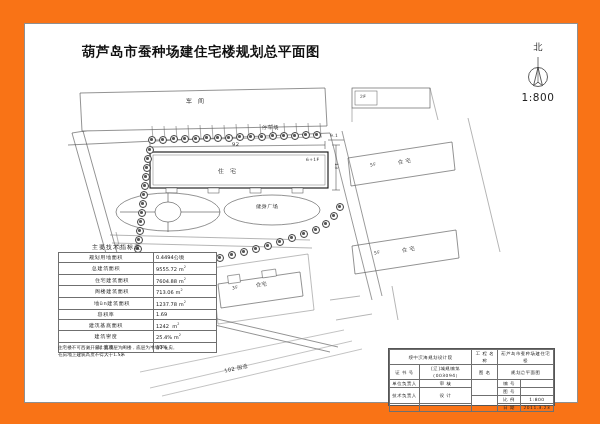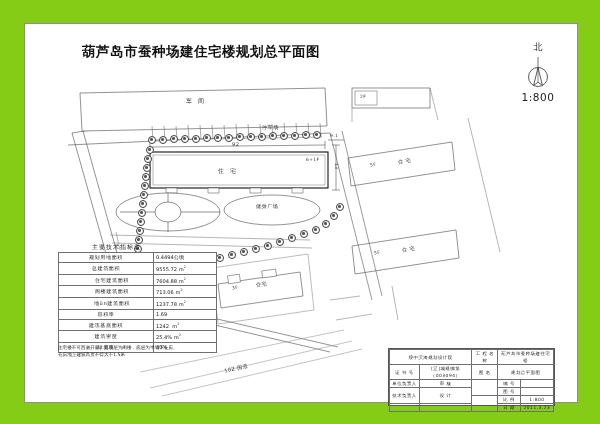--- a/index.html
+++ b/index.html
@@ -1,19 +1,19 @@
 <!DOCTYPE html>
 <html><head>
 <meta charset="utf-8">
 <style>
   html,body{margin:0;padding:0;background:#ffffff;}
   body{width:600px;height:424px;overflow:hidden;
        font-family:"DejaVu Sans","Liberation Sans",sans-serif;color:#1a1a1a;}
 
-  #sheet{position:absolute;left:0;top:0;width:600px;height:424px;background:#84cc16;}
+  #sheet{position:absolute;left:0;top:0;width:600px;height:424px;background:#f97316;}
 
   
   .frame{position:absolute;left:24px;top:23px;width:552px;height:378px;
          border:1px solid #8f8f8f;background:#fff;}
 
   .abs{position:absolute;}
 
   
   .sheet-title{left:82px;top:43px;font-size:13.5px;font-weight:bold;
                letter-spacing:.5px;color:#111;white-space:nowrap;}

